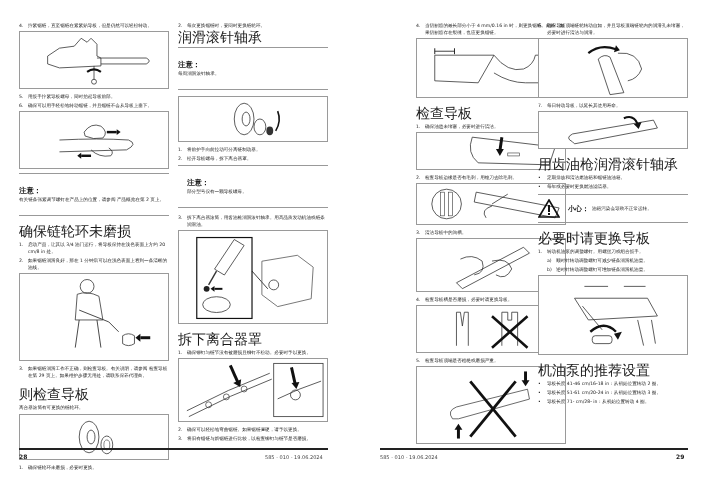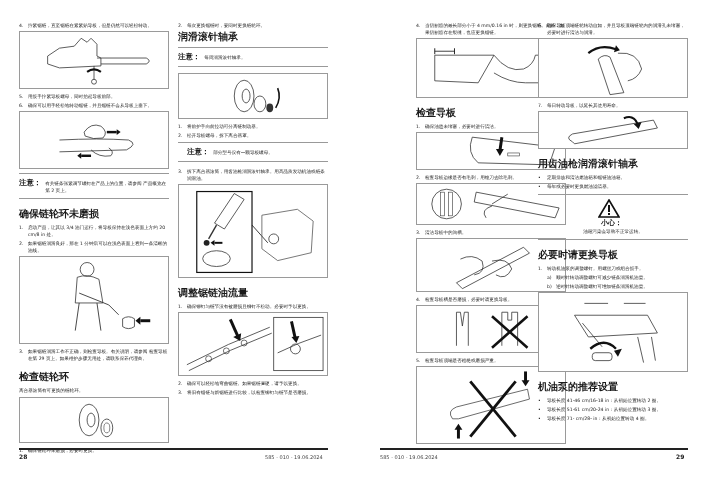--- a/index.html
+++ b/index.html
@@ -5,27 +5,27 @@
   html, body { margin: 0; padding: 0; background: #ffffff; }
   body { width: 707px; height: 500px; position: relative; overflow: hidden;
          font-family: "DejaVu Sans", sans-serif; color: #1a1a1a; }
   .page { position: absolute; top: 0; height: 500px; }
   .col { position: absolute; top: 22px; }
   .item { font-size: 4.6px; line-height: 7px; margin: 0 0 2px 0; display: flex; }
   .item .num { width: 9px; flex: none; }
   .item .txt { flex: 1; }
   .sub { padding-left: 9px; }
   .bullet .num { width: 9px; }
-  h2 { font-size: 10px; font-weight: bold; margin: 10px 0 5px 0; line-height: 10px; }
+  h2 { font-size: 14px; font-weight: normal; margin: 10px 0 5px 0; line-height: 10px; }
   .fig { border: 1px solid #9a9a9a; background: #fff; margin: 2px 0 4px 0; position: relative; }
   .fig svg { display: block; width: 100%; height: 100%; }
-  .note { border-top: 1px solid #999; border-bottom: 1px solid #999; padding: 4px 0; margin: 3px 0 6px 0; display: flex; align-items: baseline; }
+  .note { border-top: 1px solid #999; border-bottom: 1px solid #999; padding: 12px 0; margin: 3px 0 6px 0; display: flex; align-items: baseline; flex-direction: column; }
   .note .lbl { font-size: 7.4px; font-weight: bold; margin-right: 4px; white-space: nowrap; }
   .note .ntxt { font-size: 4.6px; line-height: 7px; }
-  .warn { border-top: 1px solid #999; border-bottom: 1px solid #999; padding: 4px 0; margin: 4px 0 5px 0; display: flex; align-items: center; flex-direction: column; }
+  .warn { border-top: 1px solid #999; border-bottom: 1px solid #999; padding: 4px 0; margin: 4px 0 5px 0; display: flex; align-items: center; }
   .warn .tri { width: 22px; height: 19px; flex: none; margin-right: 8px; }
   .warn .lbl { font-size: 7px; font-weight: bold; margin-right: 3px; white-space: nowrap; }
   .warn .ntxt { font-size: 4.6px; line-height: 7px; }
   .para { font-size: 4.6px; line-height: 7px; margin: 0 0 3px 0; }
   .footer-rule { position: absolute; top: 448px; height: 1.5px; background: #222; }
   .footer-text { position: absolute; top: 454px; font-size: 5px; color: #444; }
   .pagenum { position: absolute; top: 453px; font-size: 6px; font-weight: bold; }
 </style>
 </head>
 <body>
@@ -88,21 +88,21 @@
         <path d="M104 62 Q110 58 116 62 L116 70 Q110 74 104 70 Z" fill="none" stroke="#333" stroke-width="0.8"></path>
         <path d="M132 64 L122 64" stroke="#111" stroke-width="3"></path>
           <path d="M122 60 L117 64 L122 68 Z" fill="#111"></path>
       </svg>
     </div>
     <div class="item">
       <span class="num">3.</span>
       <span class="txt">如果锯链润滑工作不正确，则检查导板。有关说明，请参阅 检查导板在第 29 页上。如果维护步骤无用处，请联系保养代理商。</span>
     </div>
 
-    <h2>检查链轮环</h2>
+    <h2>则检查导板</h2>
     <p class="para">离合器滚筒有可更换的链轮环。</p>
     <div class="fig" style="height:44px;">
       <svg viewBox="0 0 150 44">
         <ellipse cx="70" cy="22" rx="10" ry="16" fill="none" stroke="#333" stroke-width="0.8"></ellipse>
         <ellipse cx="72" cy="22" rx="4" ry="7" fill="none" stroke="#333" stroke-width="0.8"></ellipse>
         <ellipse cx="88" cy="30" rx="6" ry="9" fill="none" stroke="#333" stroke-width="0.8"></ellipse>
         <ellipse cx="88" cy="30" rx="3" ry="5" fill="none" stroke="#333" stroke-width="0.6"></ellipse>
       </svg>
     </div>
     <div class="item">
@@ -154,21 +154,21 @@
         <circle cx="28" cy="58" r="3" fill="#222"></circle>
         <path d="M44 58 L36 58" stroke="#111" stroke-width="2"></path>
           <path d="M36 55 L32 58 L36 61 Z" fill="#111"></path>
         <ellipse cx="38" cy="74" rx="14" ry="8" fill="none" stroke="#333" stroke-width="0.8"></ellipse>
         <line x1="74" y1="40" x2="90" y2="58" stroke="#111" stroke-width="0.8"></line>
         <path d="M84 30 L120 24 L136 36 L134 68 L100 76 L84 64 Z" fill="none" stroke="#555" stroke-width="0.8"></path>
         <circle cx="96" cy="54" r="5" fill="none" stroke="#333" stroke-width="0.8"></circle>
       </svg>
     </div>
 
-    <h2>调整锯链油流量</h2>
+    <h2>拆下离合器罩</h2>
     <div class="item">
       <span class="num">1.</span>
       <span class="txt">确保铆钉与链节没有被磨损且铆钉不松动。必要时予以更换。</span>
     </div>
     <div class="fig" style="height:62px;">
       <svg viewBox="0 0 150 62">
         <path d="M8 52 Q50 30 92 14" fill="none" stroke="#333" stroke-width="0.8"></path>
         <path d="M10 58 Q52 36 94 20" fill="none" stroke="#333" stroke-width="0.8"></path>
         <circle cx="30" cy="46" r="3" fill="none" stroke="#333" stroke-width="0.7"></circle>
         <circle cx="48" cy="38" r="3" fill="none" stroke="#333" stroke-width="0.7"></circle>

